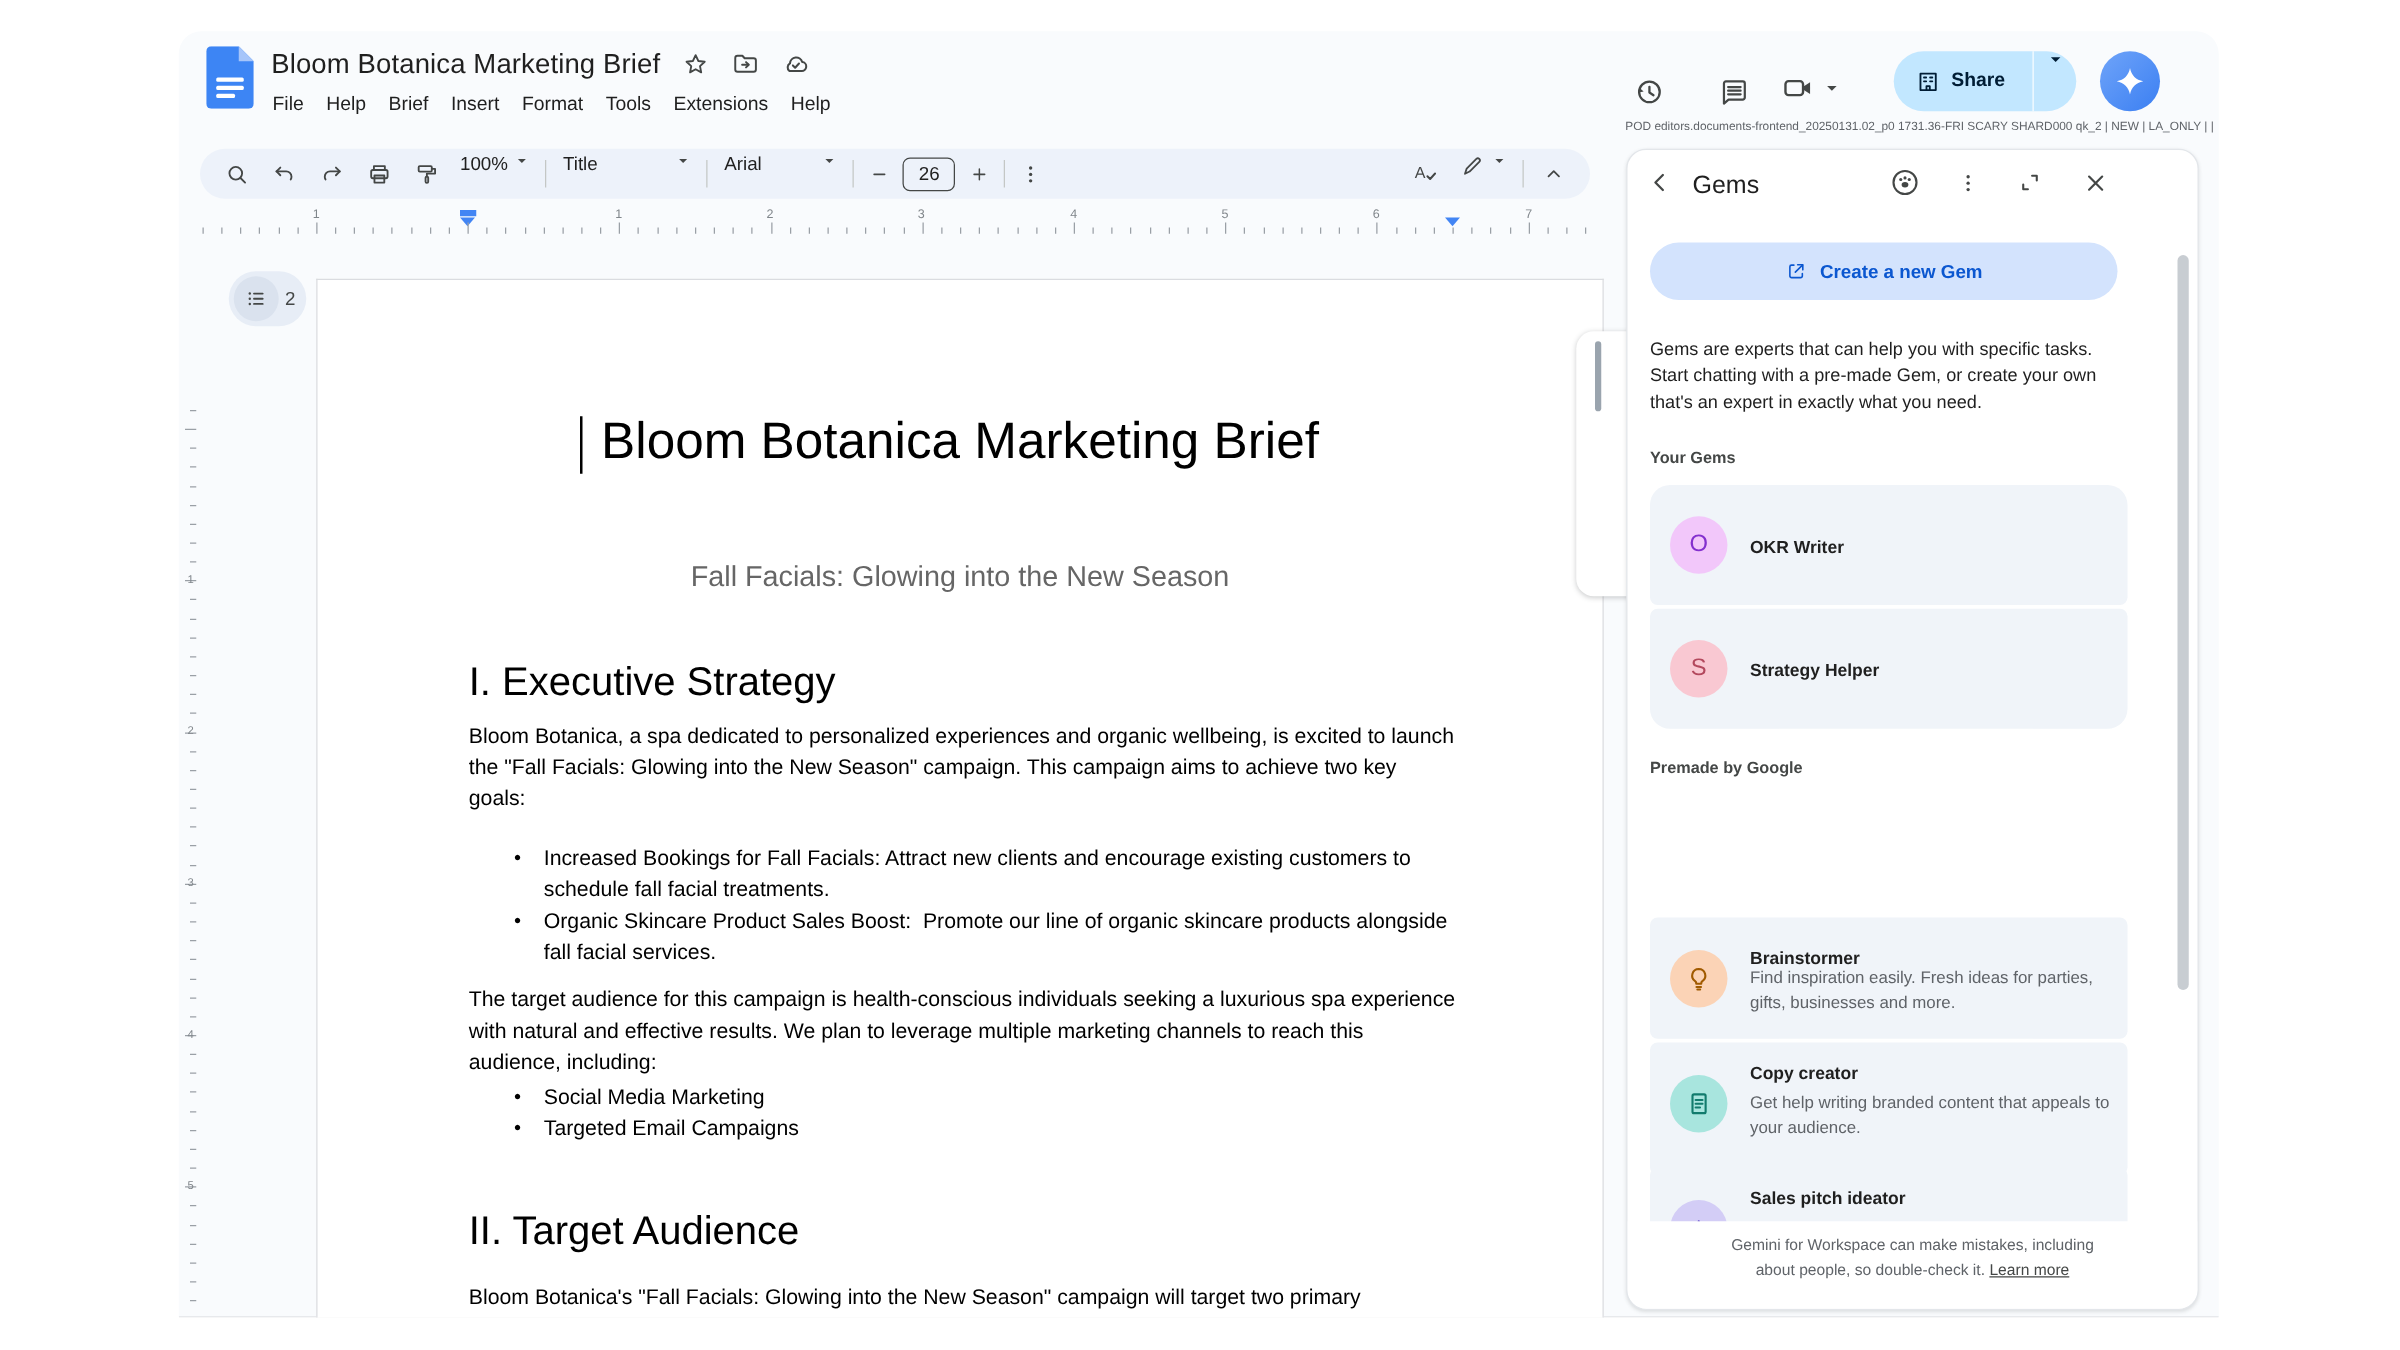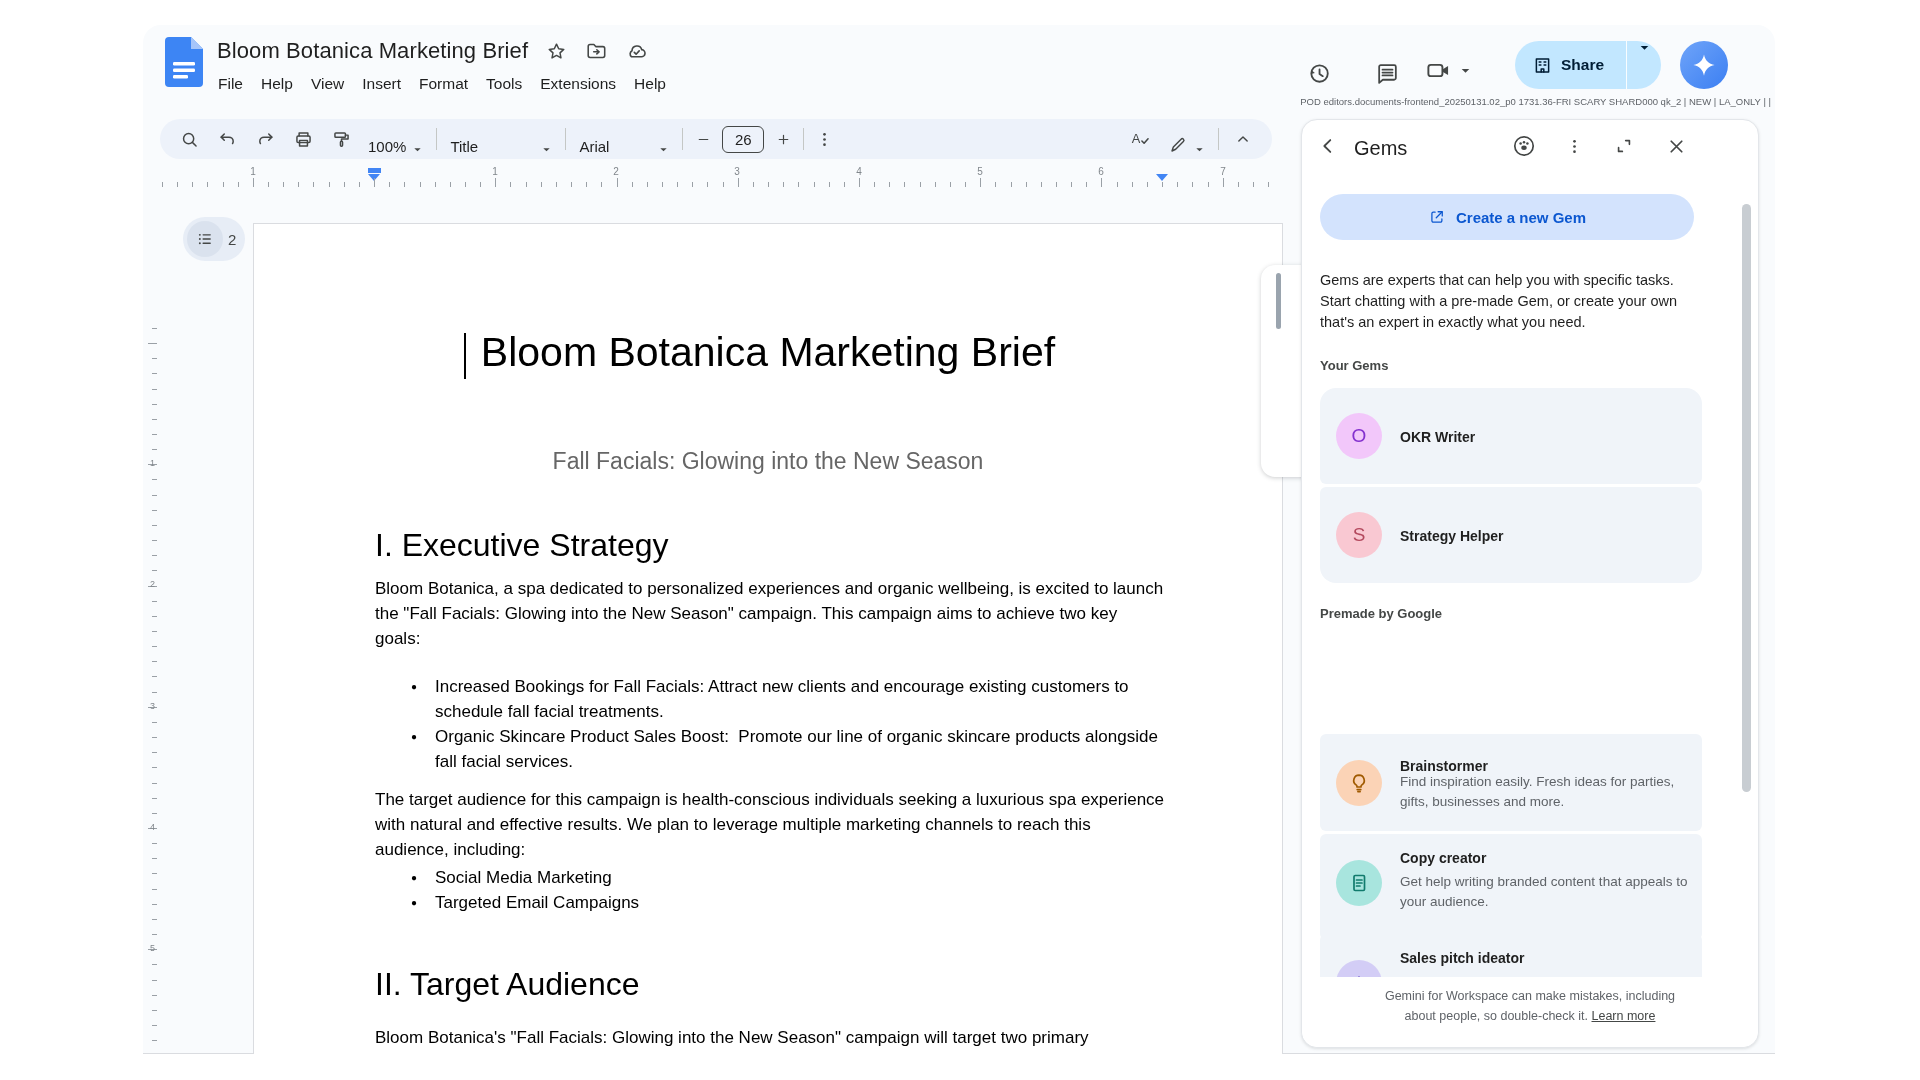--- a/index.html
+++ b/index.html
@@ -30,21 +30,21 @@
   .gem-btn { left:1537px; top:16px; width:48px; height:48px; border-radius:50%;
              background:linear-gradient(135deg,#6fa4f9 0%,#3b7ff2 100%);
              display:flex; align-items:center; justify-content:center; }
 
   
   #toolbar { left:17px; top:94px; width:1112px; height:40px; border-radius:20px;
              display:flex; align-items:center; padding:0 10px; }
   .tb-btn { width:38px; height:32px; display:flex; align-items:center; justify-content:center; border-radius:6px; }
   .tb-div { width:1px; height:22px; background:#c4c7c5; margin:0 5px; }
   .tb-text { font-size:15px; color:#1f1f1f; }
-  .tb-select { display:flex; align-items:flex-end; height:32px; padding:0 8px; border-radius:6px; gap:6px; }
+  .tb-select { display:flex; align-items:flex-start; height:32px; padding:0 8px; border-radius:6px; gap:6px; }
   .size-box { width:42px; height:27px; border:1.5px solid #444746; border-radius:6px; background:transparent;
               text-align:center; font-size:15px; color:#1f1f1f; font-family:inherit; margin:0 4px; }
 
   
   #hruler { left:17px; top:140px; width:1120px; height:24px; }
   #hruler .tick { position:absolute; width:1px; background:#9aa0a6; bottom:2px; }
   #hruler .rlabel { position:absolute; top:1px; font-size:10px; color:#80868b; transform:translateX(-50%); }
   .ind-rect { position:absolute; width:13px; height:4.5px; background:#4285f4; top:3px; }
   .ind-tri { position:absolute; width:0; height:0; border-left:6.5px solid transparent;
              border-right:6.5px solid transparent; border-top:7.5px solid #4285f4; top:9px; }
@@ -134,21 +134,21 @@
       <svg width="23" height="23" viewBox="0 0 24 24" class="ic">
           <path d="M6.8 17.5h10a3.7 3.7 0 00.7-7.4 5.2 5.2 0 00-10.2 1.1 3.8 3.8 0 00-.5 6.3z"></path>
           <path d="M9.7 12.9l1.9 1.9 3.2-3.5"></path>
         </svg>
     </span>
   </div>
 
   <div class="abs menu-row">
     <span class="menu-item">File</span>
     <span class="menu-item">Help</span>
-    <span class="menu-item">View</span>
+    <span class="menu-item">Brief</span>
     <span class="menu-item">Insert</span>
     <span class="menu-item">Format</span>
     <span class="menu-item">Tools</span>
     <span class="menu-item">Extensions</span>
     <span class="menu-item">Help</span>
   </div>
 
   <div class="abs hdr-btn" style="left:1156px; top:28px;">
     <svg width="26" height="26" viewBox="0 0 24 24" class="ic">
       <circle cx="12.5" cy="12.5" r="7.6"></circle>

